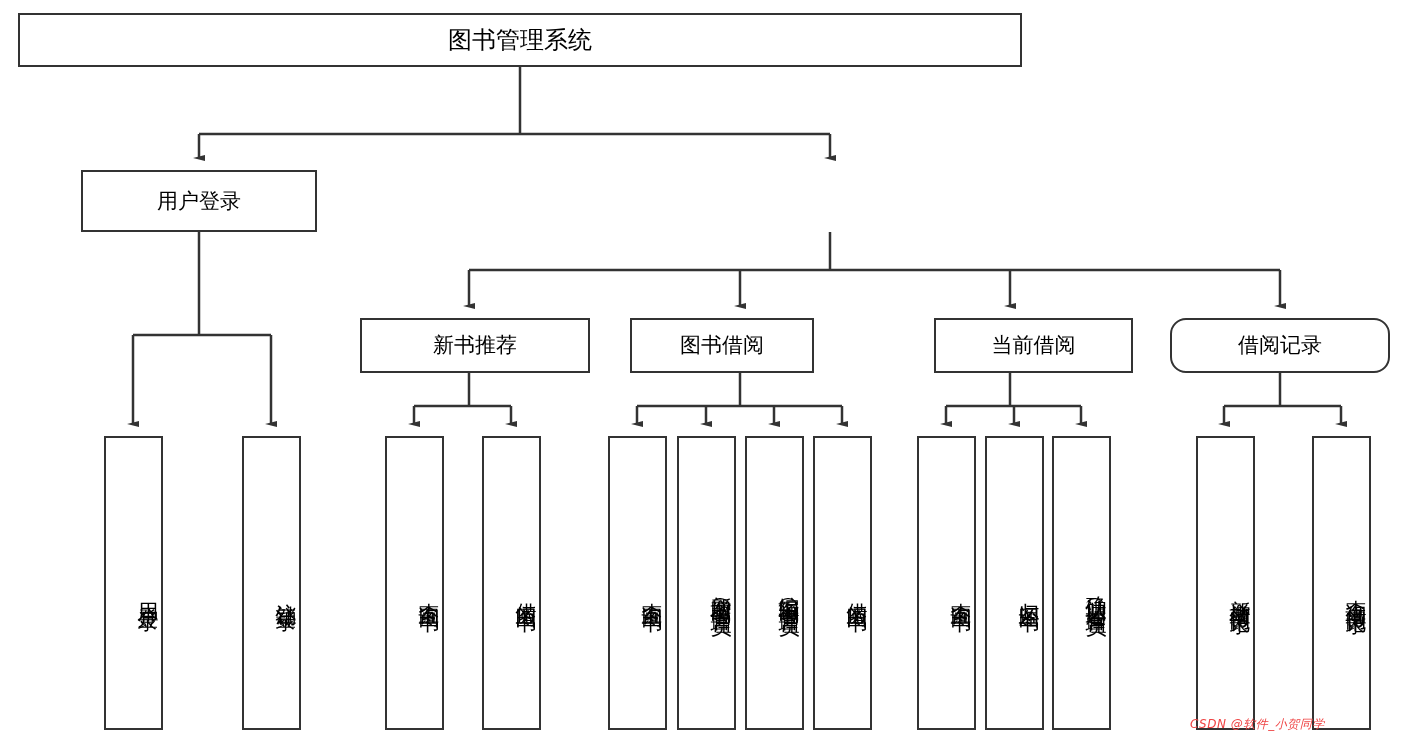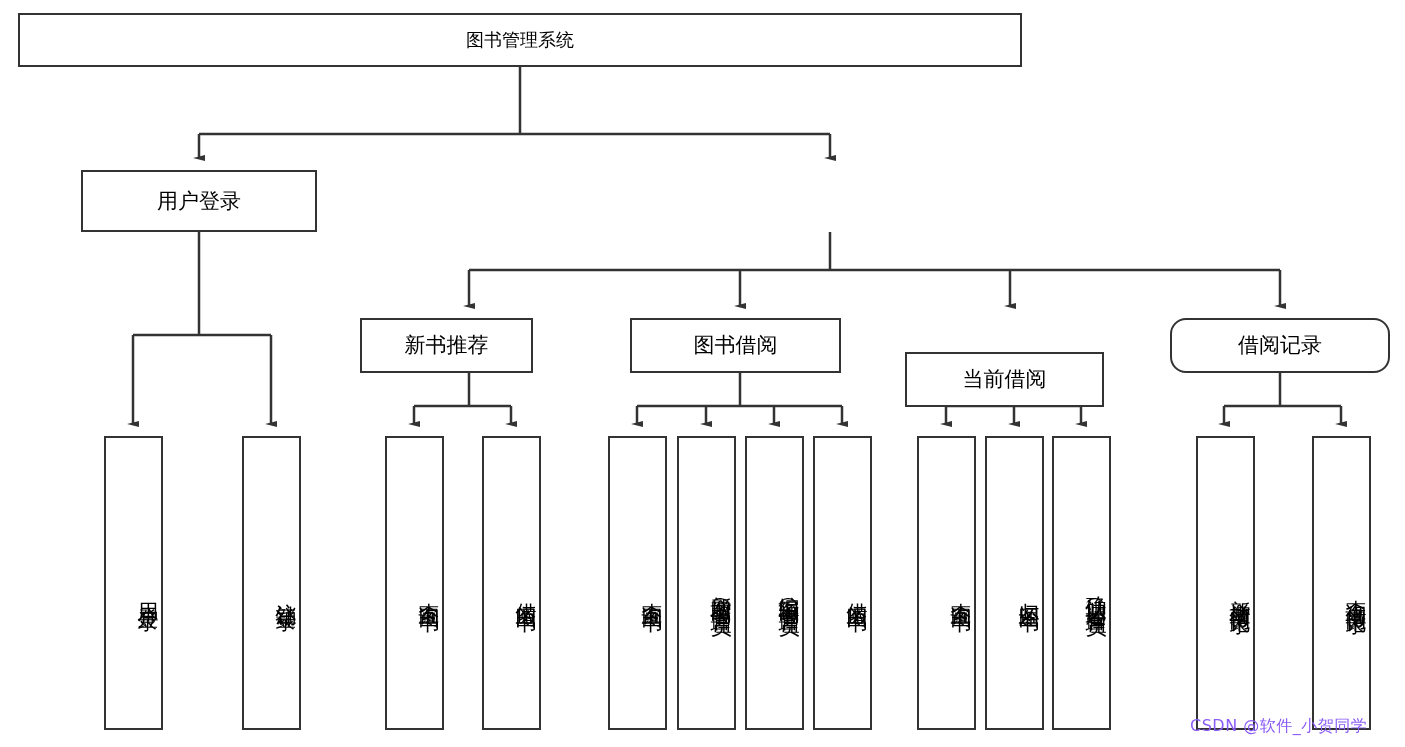--- a/index.html
+++ b/index.html
@@ -36,41 +36,42 @@
     justify-content: center;
     color: #000000;
     line-height: 1.25;
   }
   .node.horiz {
     writing-mode: horizontal-tb;
     text-align: center;
     font-size: 21px;
   }
   .node.root {
-    font-size: 18px;
+    font-size: 24px;
   }
   .node.vert {
     writing-mode: vertical-rl;
     text-orientation: upright;
     font-size: 21px;
     letter-spacing: 3px;
     padding-top: 18px;
     align-items: flex-start;
     justify-content: center;
   }
   .node-label {
     display: block;
     white-space: nowrap;
   }
   .watermark {
     position: absolute;
-    font-size: 16px;
-    color: #8b5cf6;
+    font-size: 12px;
+    color: #ef4444;
     white-space: nowrap;
     letter-spacing: 0.5px;
+    font-style: italic;
   }
 </style>
 </head>
 <body>
 
 <div id="diagram">
 
   <svg id="edges" viewBox="0 0 1405 747">
     <defs>
       <marker id="arrow" markerWidth="10" markerHeight="12" refX="3" refY="6" orient="auto" markerUnits="userSpaceOnUse">
@@ -123,29 +124,29 @@
 
   <div class="node horiz root" style="left:18px; top:13px; width:1004px; height:54px;">
     <span class="node-label">图书管理系统</span>
   </div>
 
   <div class="node horiz" style="left:81px; top:170px; width:236px; height:62px;">
     <span class="node-label">用户登录</span>
   </div>
 
 
-  <div class="node horiz" style="left:360px; top:318px; width:173px; height:55px;">
+  <div class="node horiz" style="left:360px; top:318px; width:230px; height:55px;">
     <span class="node-label">新书推荐</span>
   </div>
 
-  <div class="node horiz" style="left:630px; top:318px; width:211px; height:55px;">
+  <div class="node horiz" style="left:630px; top:318px; width:184px; height:55px;">
     <span class="node-label">图书借阅</span>
   </div>
 
-  <div class="node horiz" style="left:905px; top:318px; width:199px; height:55px;margin-top:34px;">
+  <div class="node horiz" style="left:934px; top:318px; width:199px; height:55px;">
     <span class="node-label">当前借阅</span>
   </div>
 
   <div class="node horiz" style="left:1170px; top:318px; width:220px; height:55px;border-radius:16px;">
     <span class="node-label">借阅记录</span>
   </div>
 
   <div class="node vert" style="left:104px; top:436px; width:59px; height:294px;">
     <span class="node-label">用户登录</span>
   </div>

